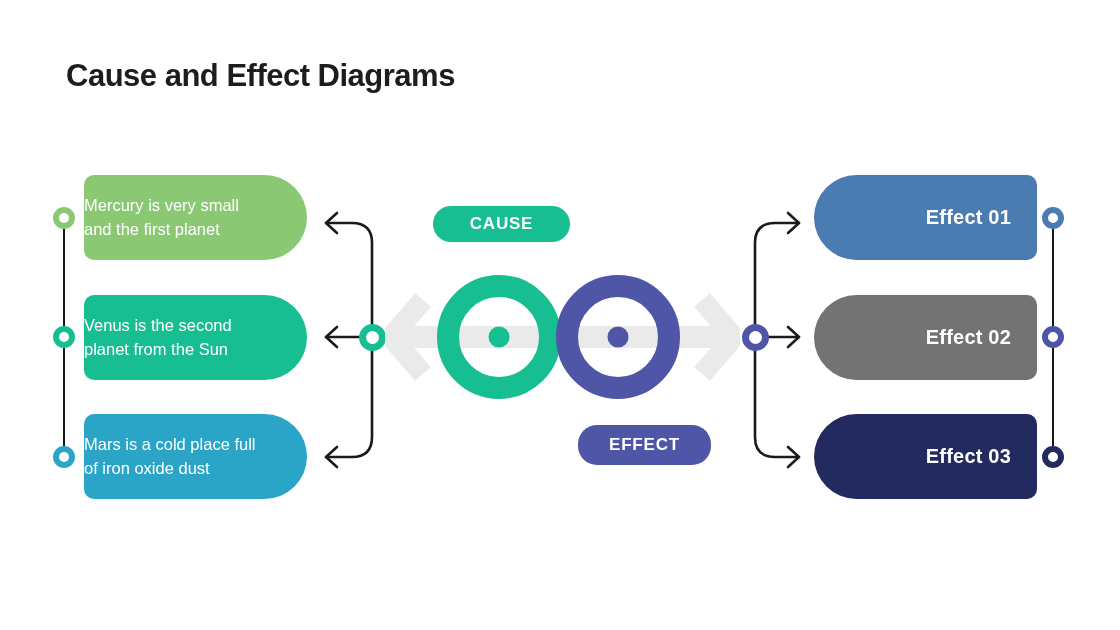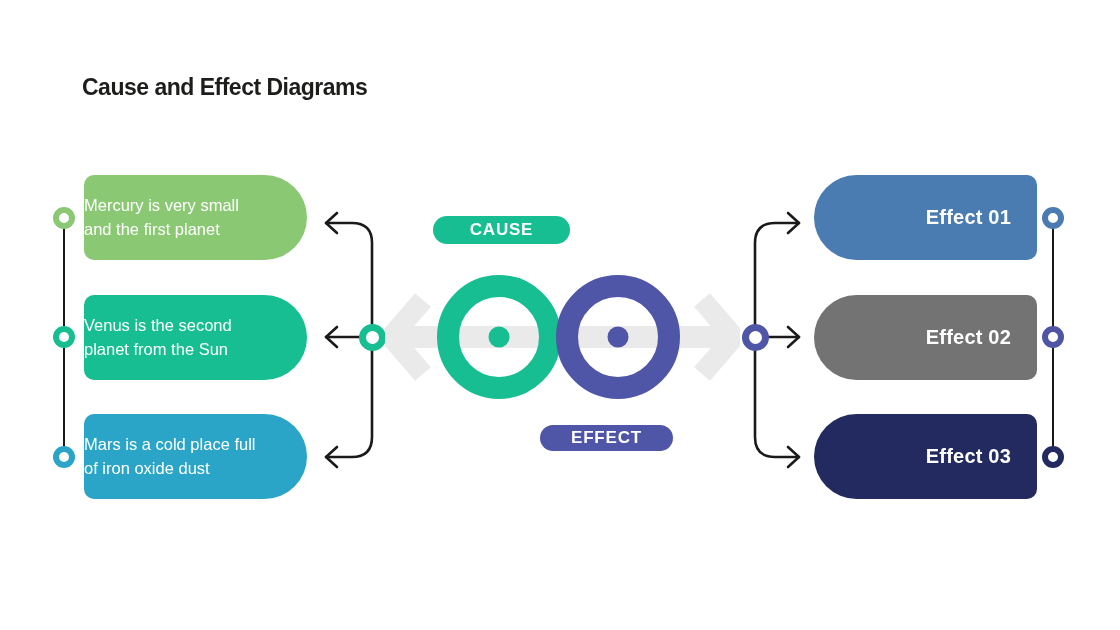--- a/index.html
+++ b/index.html
@@ -1,40 +1,40 @@
 <!DOCTYPE html>
 <html><head>
 <meta charset="utf-8">
 <style>
   html,body{margin:0;padding:0;background:#fff;}
   .stage{
     position:relative;width:1120px;height:630px;background:#ffffff;
     font-family:"Liberation Sans",sans-serif;overflow:hidden;
   }
   .slide-title{
-    position:absolute;left:66px;top:58px;margin:16px;
-    font-size:23px;font-weight:700;color:#1d1d1b;letter-spacing:-0.5px;
+    position:absolute;left:66px;top:58px;margin:0;
+    font-size:31px;font-weight:700;color:#1d1d1b;letter-spacing:-0.5px;
   }
   
   .card{
     position:absolute;width:223px;height:85px;color:#ffffff;
     display:flex;align-items:center;box-sizing:border-box;
   }
   .card.left{left:84px;border-radius:10px 43px 43px 10px;}
   .card.left .card-text{font-size:16.5px;line-height:1.45;max-width:180px;}
   .card.right{left:814px;border-radius:43px 10px 10px 43px;justify-content:flex-end;padding-right:26px;}
   .card.right .card-text{font-size:20px;font-weight:700;letter-spacing:0.2px;}
   .row1{top:175px}.row2{top:295px}.row3{top:414px}
   
   .badge{
     position:absolute;color:#fff;font-weight:700;font-size:17px;letter-spacing:0.8px;
     display:flex;align-items:center;justify-content:center;
   }
-  .badge.cause{left:433px;top:216px;width:137px;height:28px;border-radius:20px;}
-  .badge.effect{left:540px;top:425px;width:133px;height:26px;border-radius:19px;}
+  .badge.cause{left:433px;top:206px;width:137px;height:36px;border-radius:20px;}
+  .badge.effect{left:578px;top:425px;width:133px;height:40px;border-radius:19px;}
   
   .vline{position:absolute;width:2px;background:#1a1a1a;}
   .vline.left{left:63px;top:218px;height:239px;}
   .vline.right{left:1052px;top:218px;height:239px;}
   .donut{
     position:absolute;width:22px;height:22px;border-radius:50%;
     border:6px solid #000;background:#fff;box-sizing:border-box;
   }
   .donut.big{width:27px;height:27px;border-width:7px;}
   

